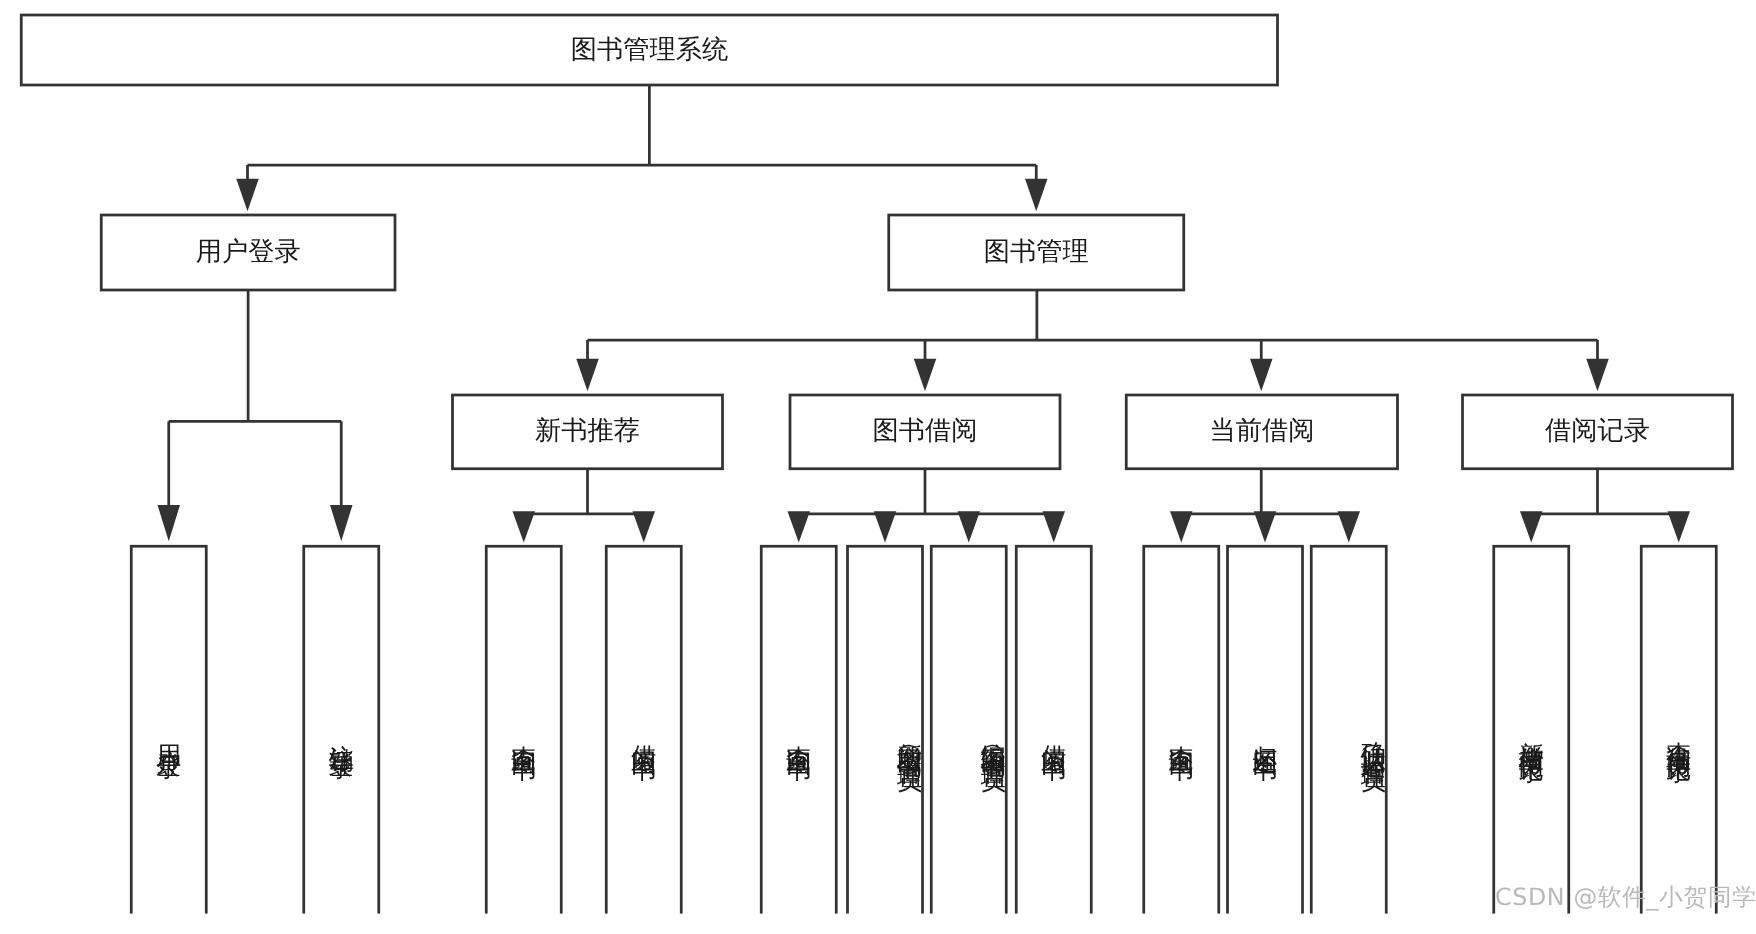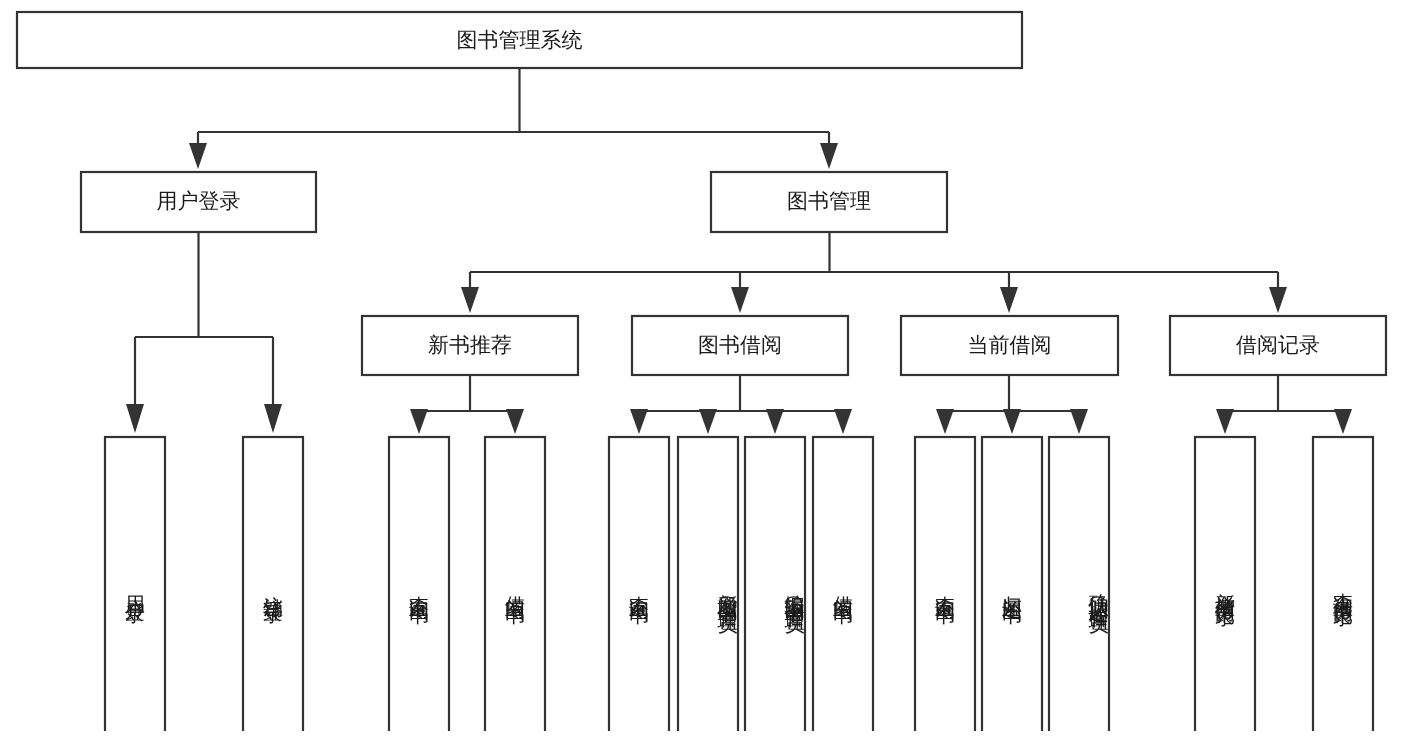--- a/index.html
+++ b/index.html
@@ -208,14 +208,15 @@
   <div class="leaf-label" style="left:745px; top:437px; width:60px; height:297px; align-items:flex-start; padding-top:12px; box-sizing:border-box;">编辑图书（管理员）</div>
   <div class="leaf-label" style="left:813px; top:437px; width:60px; height:297px;">借阅图书</div>
 
   <div class="leaf-label" style="left:915px; top:437px; width:60px; height:297px;">查询图书</div>
   <div class="leaf-label" style="left:982px; top:437px; width:60px; height:297px;">归还图书</div>
   <div class="leaf-label" style="left:1049px; top:437px; width:60px; height:297px; align-items:flex-start; padding-top:12px; box-sizing:border-box;">确认归还（管理员）</div>
 
   <div class="leaf-label" style="left:1195px; top:437px; width:60px; height:297px;">新增借阅记录</div>
   <div class="leaf-label" style="left:1313px; top:437px; width:60px; height:297px;">查询借阅记录</div>
 
+  <div class="watermark" style="left:1196px; top:705px;">CSDN @软件_小贺同学</div>
 
 </div>
 
 </body></html>

